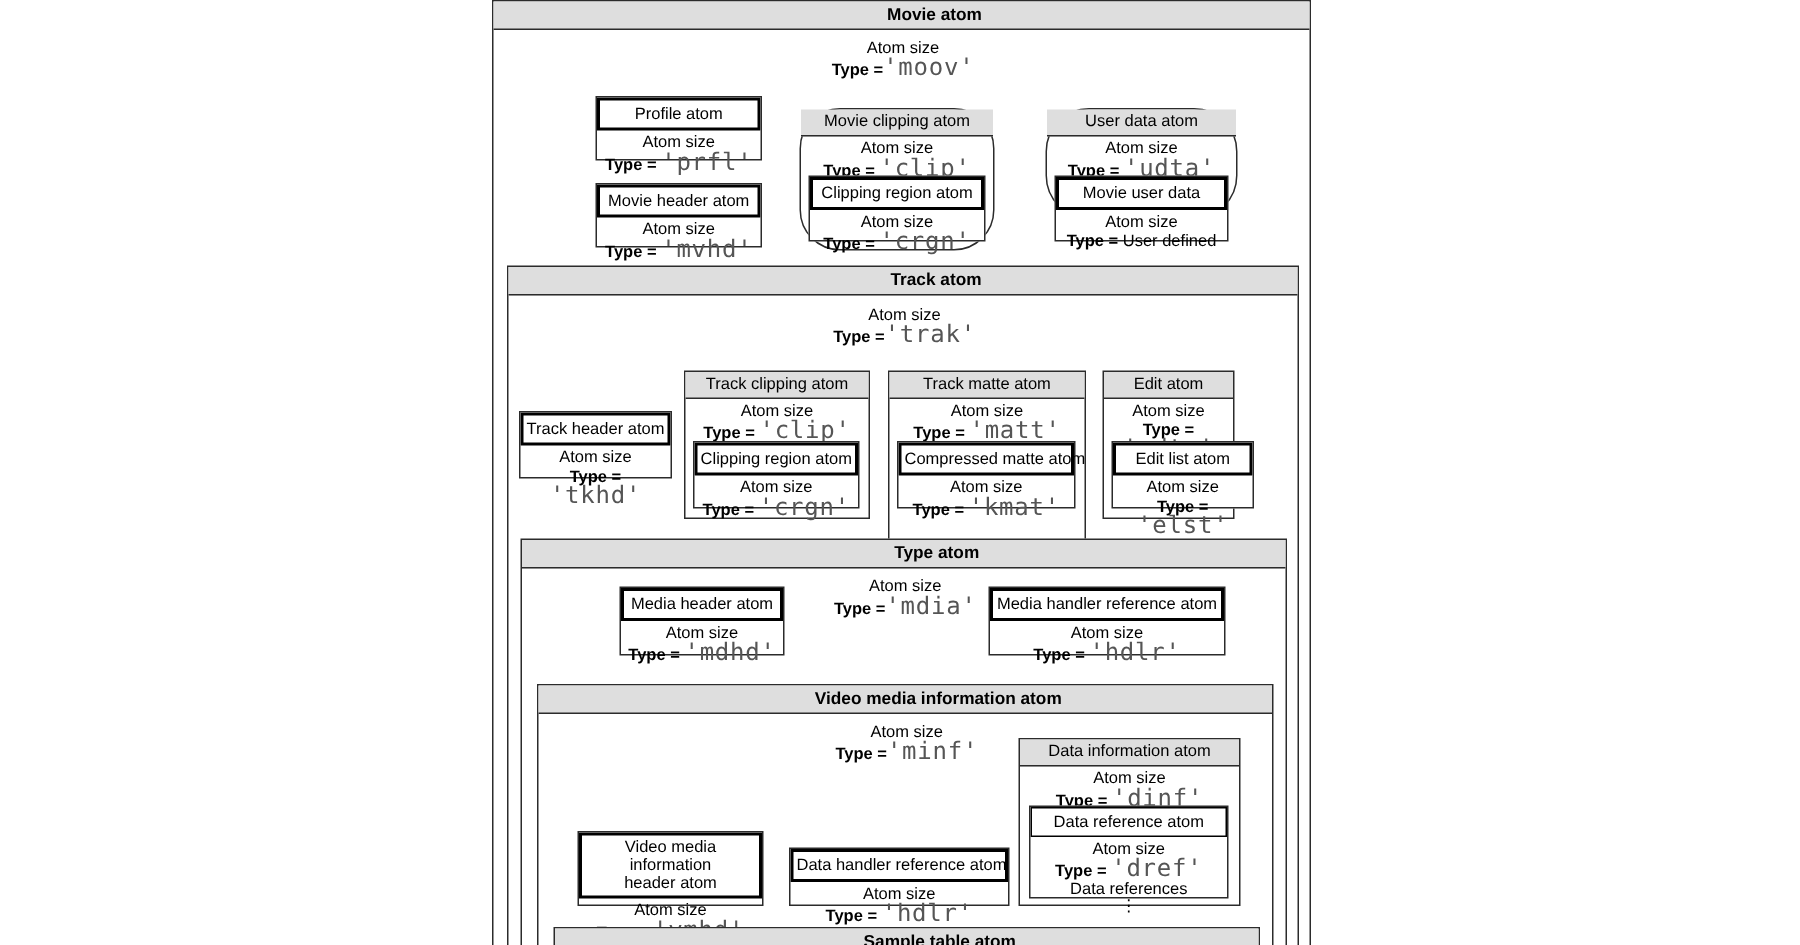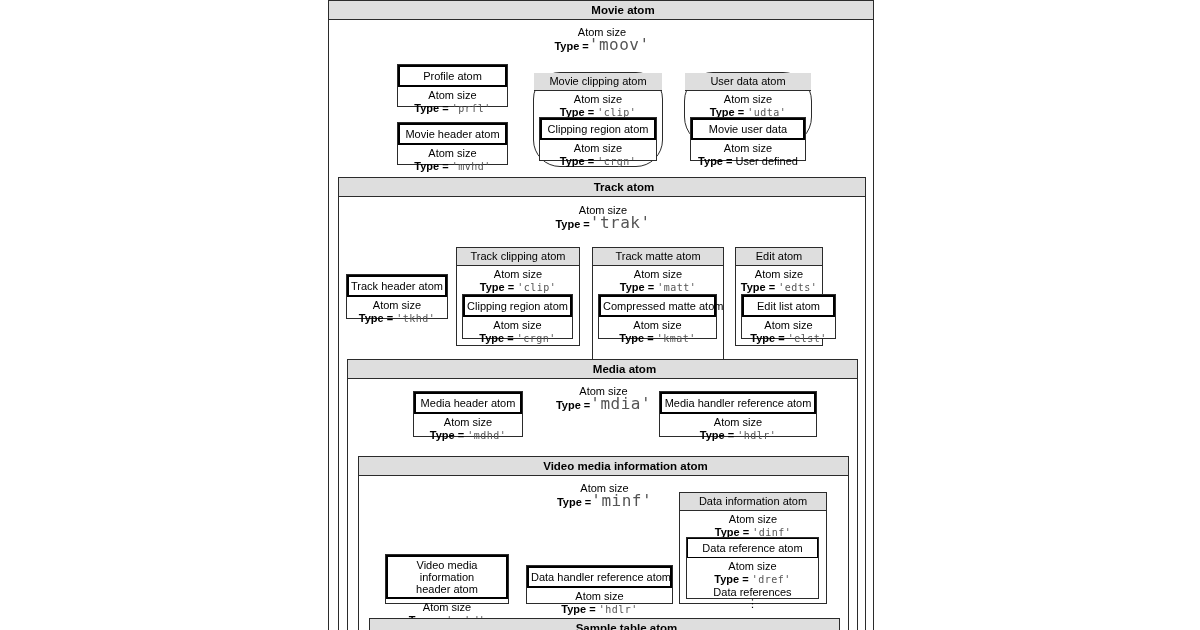--- a/index.html
+++ b/index.html
@@ -85,21 +85,21 @@
   .box .b-body {
     text-align: center;
     font-size: 11px;
     line-height: 12.5px;
     padding: 2px 2px 3px 2px;
     box-sizing: border-box;
   }
   .box .b-body .t-lbl { font-weight: bold; }
   .box .b-body .code {
     font-family: "DejaVu Sans Mono", "Liberation Mono", monospace;
-    font-size: 10px;
+    font-size: 16px;
     letter-spacing: .5px;
     color: #555;
   }
   .vellipsis {
     font-size: 11px;
     line-height: 8px;
     letter-spacing: 0;
   }
 </style>
 </head>
@@ -140,21 +140,21 @@
       </div>
       <div class="box" style="left:5px; top:44px; width:118px; height:44px;">
         <div class="b-title">Clipping region atom</div>
         <div class="b-body">
           <div>Atom size</div>
           <div><span class="t-lbl">Type =</span> <span class="code">'crgn'</span></div>
         </div>
       </div>
     </div>
 
-    <div class="box" style="left:355px; top:52px; width:128px; height:74px; border-width:1.5px;border-radius:29px;">
+    <div class="box" style="left:368px; top:52px; width:128px; height:74px; border-width:1.5px;border-radius:29px;">
       <div class="b-title grayhead">User data atom</div>
       <div class="b-body">
         <div>Atom size</div>
         <div><span class="t-lbl">Type =</span> <span class="code">'udta'</span></div>
       </div>
       <div class="box" style="left:5px; top:44px; width:116px; height:44px;">
         <div class="b-title">Movie user data</div>
         <div class="b-body">
           <div>Atom size</div>
           <div><span class="t-lbl">Type =</span> <span>User defined</span></div>
@@ -218,21 +218,21 @@
           <div class="box" style="left:5px; top:46px; width:95px; height:45px;">
             <div class="b-title">Edit list atom</div>
             <div class="b-body">
               <div>Atom size</div>
               <div><span class="t-lbl">Type =</span> <span class="code">'elst'</span></div>
             </div>
           </div>
         </div>
 
         <div class="atom-container" style="left:8px; top:162px; width:511px; height:294px;">
-          <div class="atom-head">Media atom</div>
+          <div class="atom-head">Type atom</div>
           <div class="atom-body">
 
             <div class="size-type" style="left:0px; top:6px; width:511px;">
               <div>Atom size</div>
               <div><span class="t-lbl">Type =</span><span class="code">'mdia'</span></div>
             </div>
 
             <div class="box" style="left:65px; top:12px; width:110px; height:46px;">
               <div class="b-title">Media header atom</div>
               <div class="b-body">

